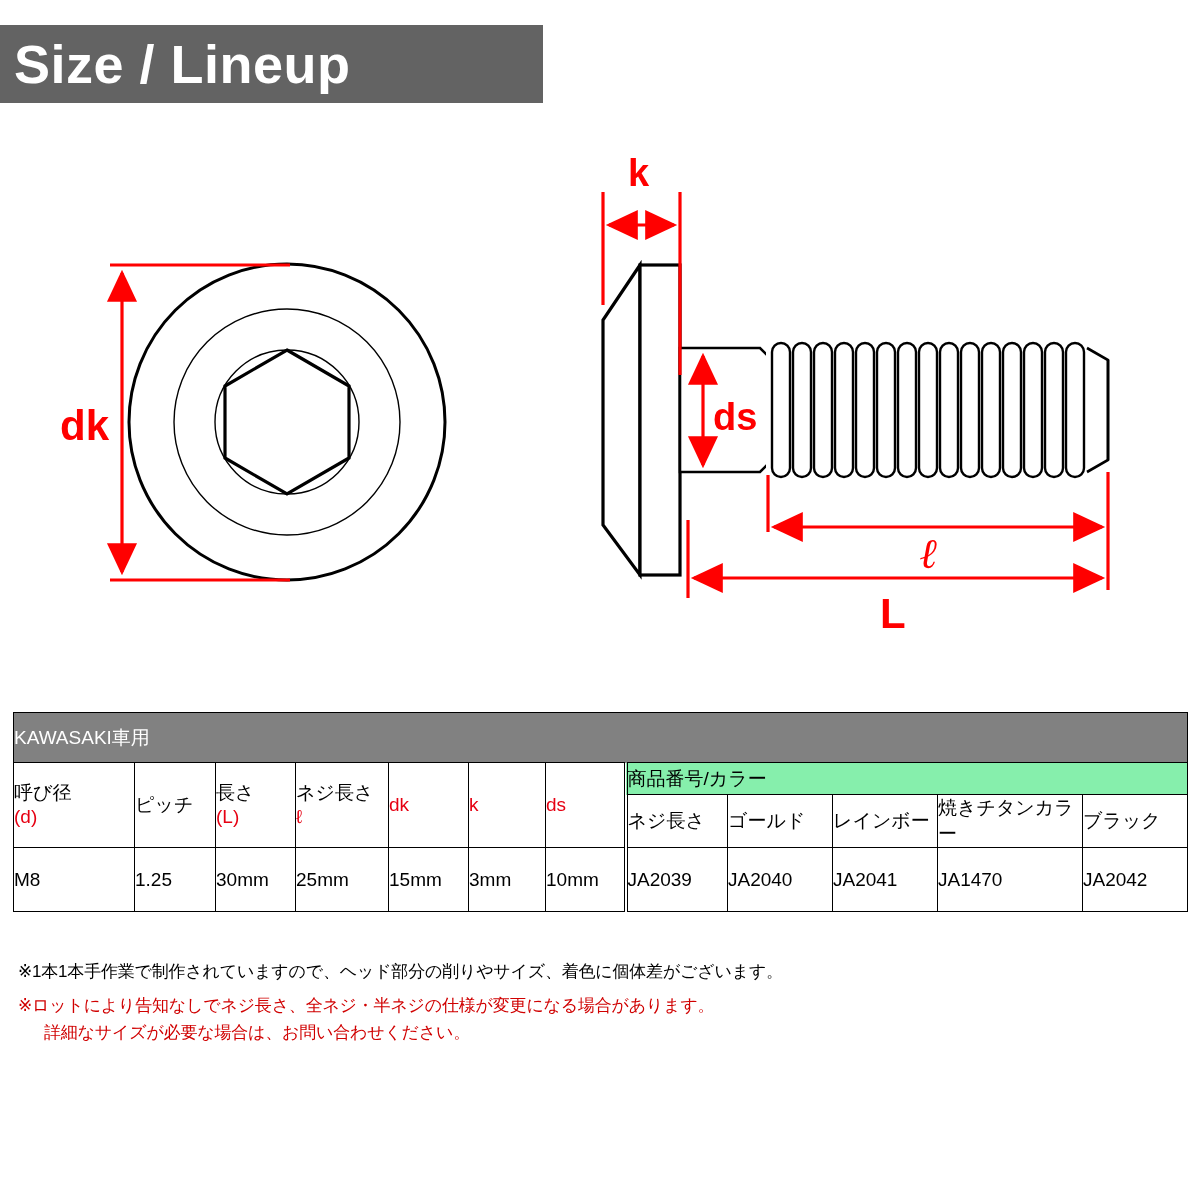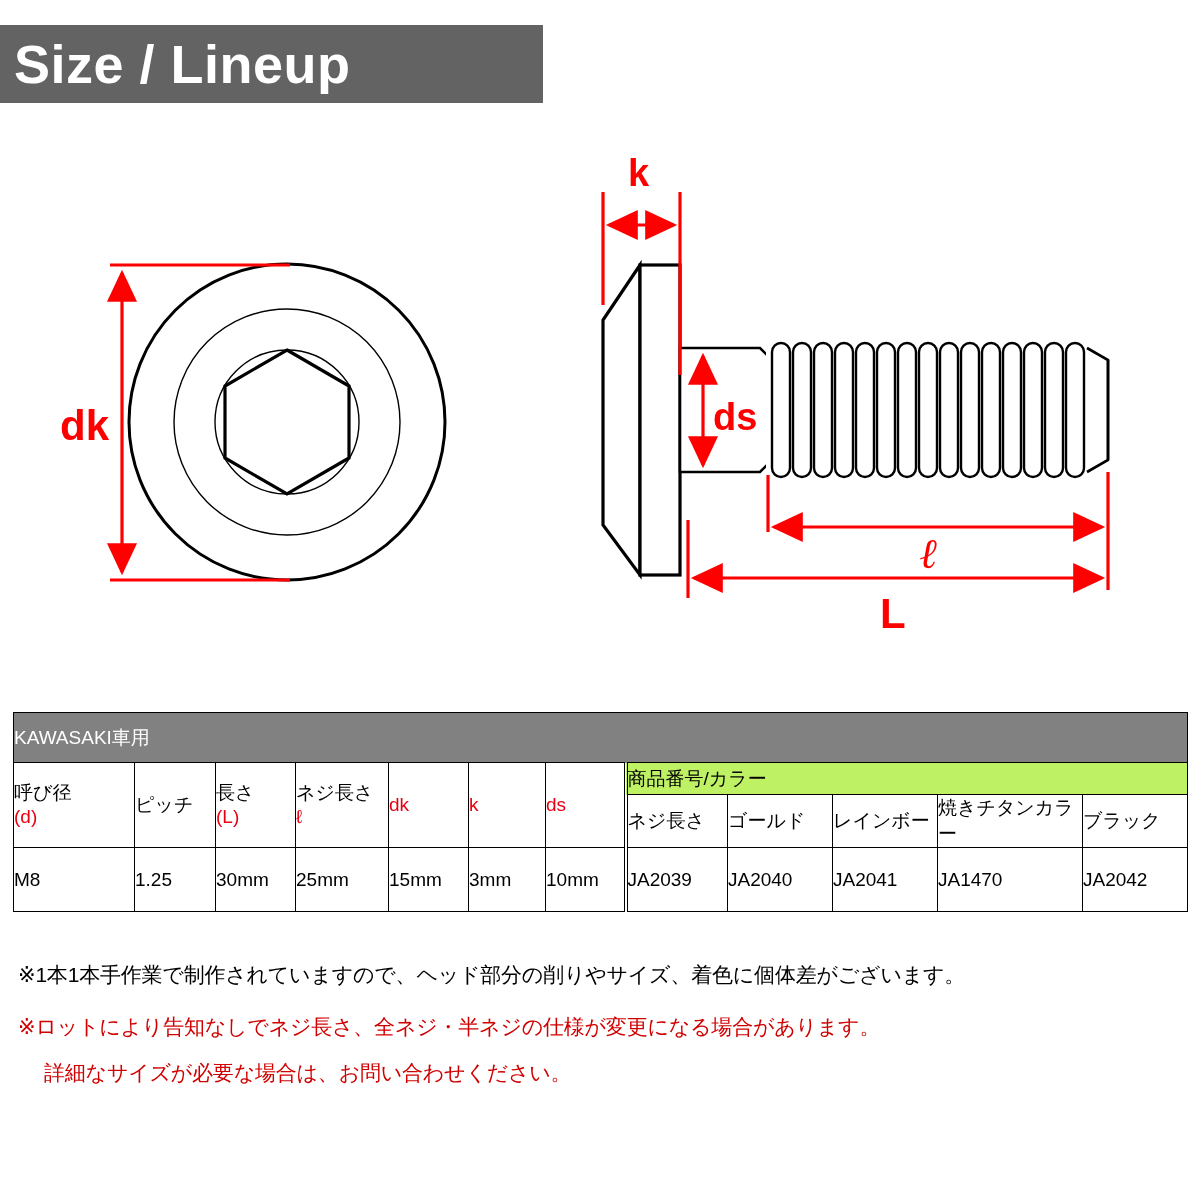--- a/index.html
+++ b/index.html
@@ -68,21 +68,21 @@
     border: 2px solid #000;
   }
   .hdr-cell {
     height: 84px;
     line-height: 1.25;
     font-size: 19px;
   }
   .hdr-cell .sub-red { color: #e60012; display: block; }
   .hdr-red { color: #e60012; font-weight: bold; font-size: 21px; }
   .group-hdr {
-    background: #bef264;
+    background: #86efac;
     height: 32px;
     font-size: 20px;
   }
   .color-hdr {
     height: 52px;
     font-size: 20px;
     font-weight: bold;
   }
   .data-row td {
     height: 64px;
@@ -91,27 +91,27 @@
   }
   .sep-left { border-left: 4px double #000 !important; }
 
   
   .notes {
     position: absolute;
     left: 18px; top: 958px;
     width: 1170px;
   }
   .note {
-    font-size: 21px;
+    font-size: 17px;
     line-height: 1.62;
     white-space: nowrap;
     letter-spacing: -0.2px;
   }
   .note.black { color: #000; }
-  .note.red { color: #d00000; margin-top: 12px; }
+  .note.red { color: #d00000; }
   .note.indent { padding-left: 26px; }
   .gap-sm { height: 6px; }
 </style>
 </head>
 <body>
 
 <div class="banner">
   <div class="banner-title">Size / Lineup</div>
 </div>
 

